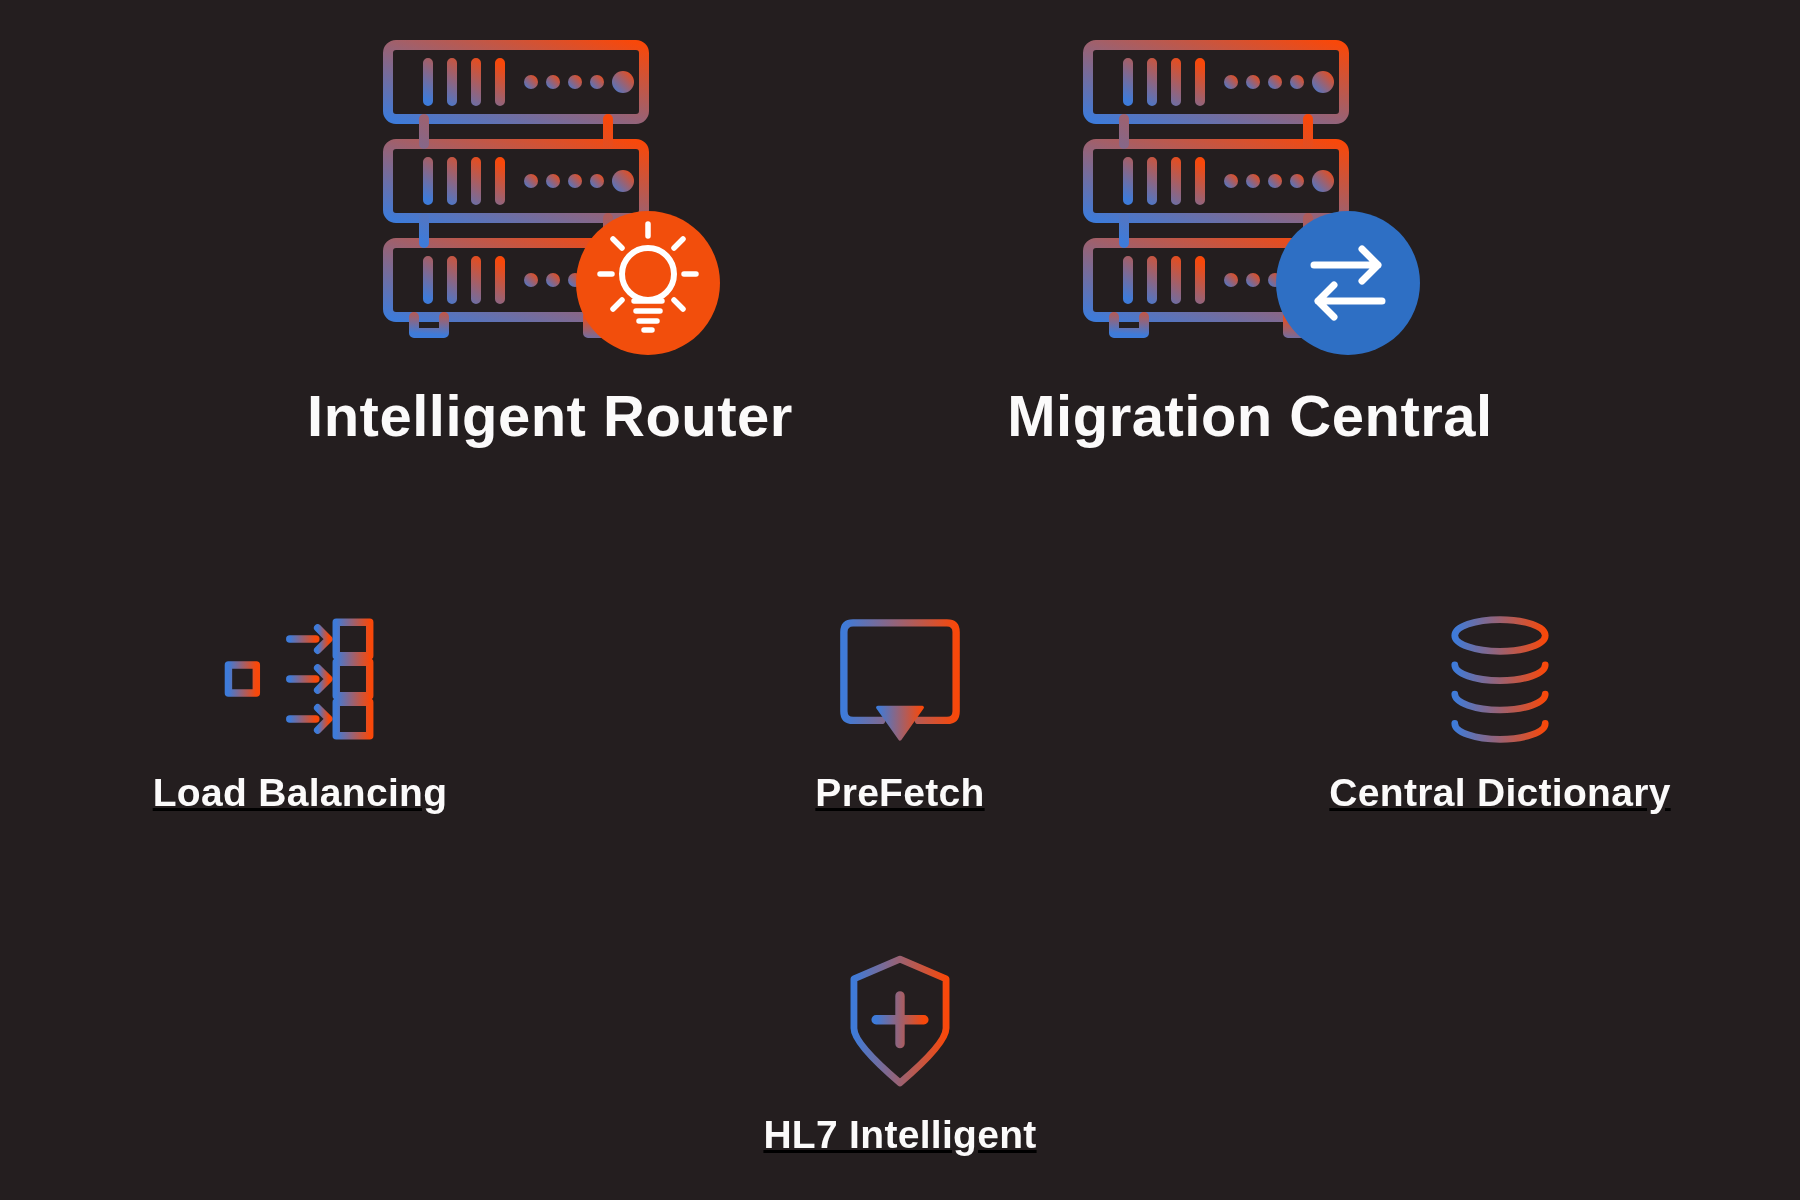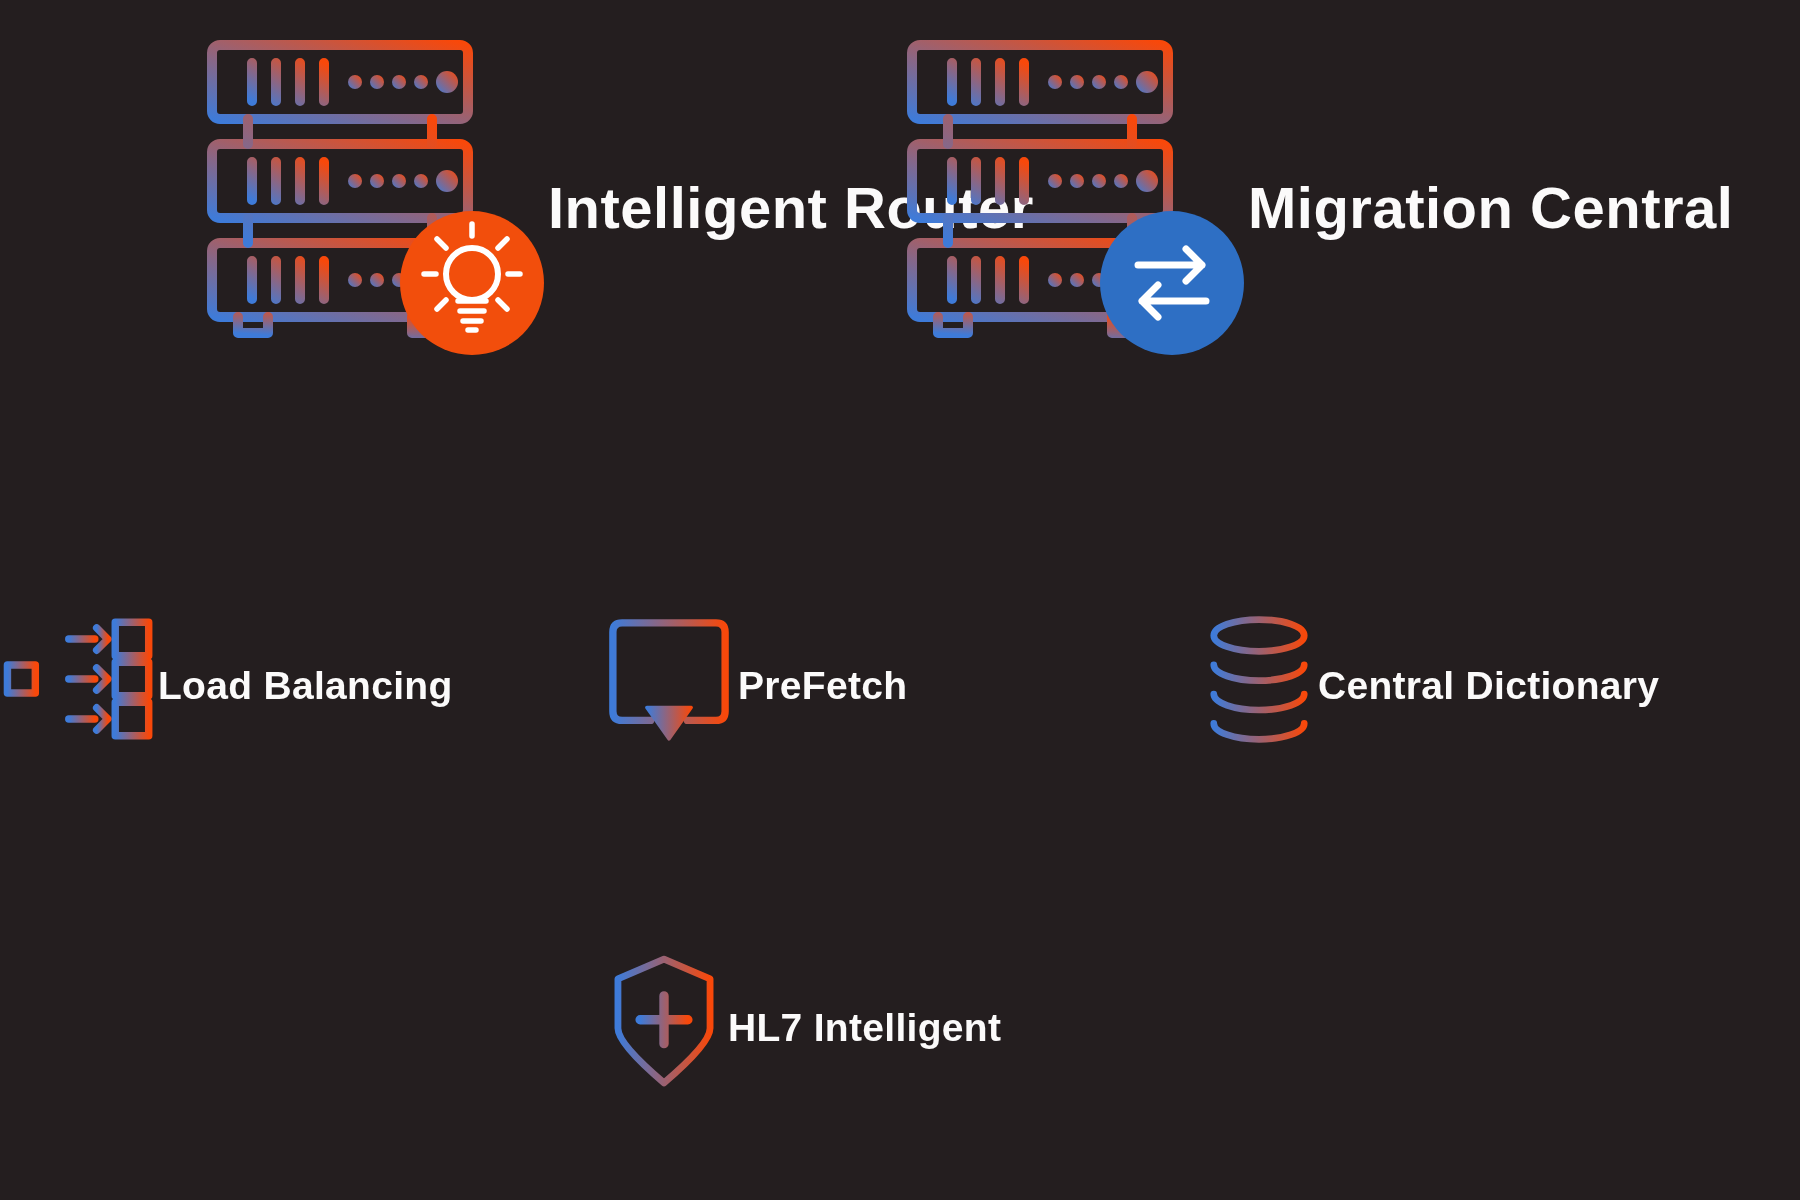--- a/index.html
+++ b/index.html
@@ -7,23 +7,23 @@
     width:1800px;height:1200px;
     background:#241e1f;
     overflow:hidden;
     font-family:"Liberation Sans", sans-serif;
     position:relative;
   }
   .row{position:absolute;left:0;width:1800px;display:flex;justify-content:center;}
   .row1{top:33px;}
   .row2{top:601px;}
   .row3{top:943px;}
-  .feature{display:flex;flex-direction:row;align-items:center;}
+  .feature{display:flex;flex-direction:column;align-items:center;}
   .feature-lg{width:700px;}
-  .feature-sm{width:600px;}
+  .feature-sm{width:600px;text-decoration:underline;}
   .icon-wrap-lg{height:327px;display:flex;align-items:flex-start;justify-content:center;}
   .icon-wrap-sm{height:156px;display:flex;align-items:center;justify-content:center;}
   .label-lg{
     margin-top:22px;
     font-size:58px;font-weight:700;color:#fbfafa;
     letter-spacing:.5px;white-space:nowrap;
   }
   .label-sm{
     margin-top:14px;
     font-size:39px;font-weight:700;color:#fbfafa;

